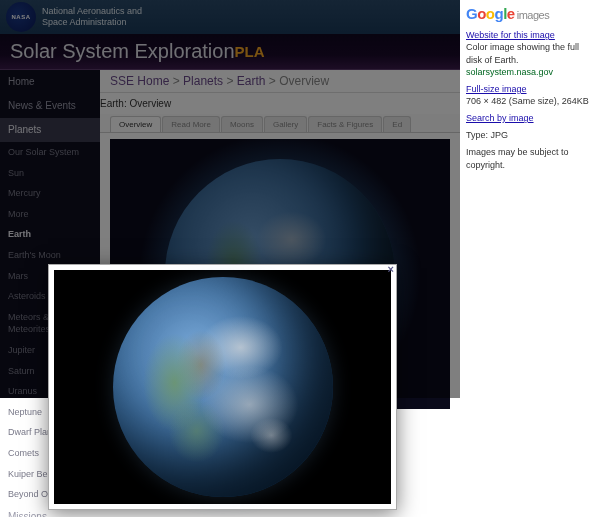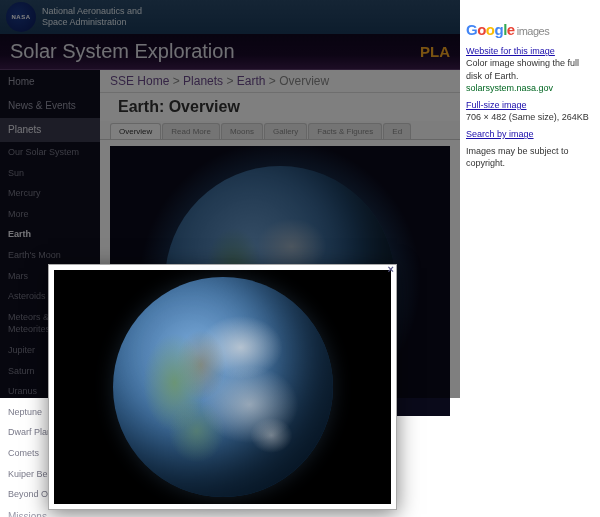--- a/index.html
+++ b/index.html
@@ -3,43 +3,43 @@
 <meta charset="utf-8">
 <style>
 *{margin:0;padding:0;box-sizing:border-box;font-family:Arial,Helvetica,sans-serif}
 body{width:600px;height:517px;position:relative;background:#fff;overflow:hidden}
 .main-wrap{width:460px;height:398px;position:absolute;left:0;top:0;background:#0a0a1a}
 .dim{position:absolute;inset:0;background:rgba(0,0,0,0.5);z-index:5;pointer-events:none}
 .nasa-header{height:34px;display:flex;align-items:center;padding:2px 6px;background:linear-gradient(to bottom,#2a4a6a 0%,#1a3a5a 100%);gap:6px}
 .nasa-meatball{width:30px;height:30px;border-radius:50%;background:radial-gradient(circle at 40% 40%,#1a3a8a,#0a1a5a);position:relative;display:flex;align-items:center;justify-content:center}
 .nasa-meatball::after{content:"NASA";color:#fff;font-size:6px;font-weight:bold;letter-spacing:0.5px}
 .nasa-text{color:#dfe8f0;font-size:9px;line-height:1.2}
-.site-title-bar{padding:6px 10px 6px 10px;background:linear-gradient(to bottom,#100820 0%,#1a0a2a 60%,#3a1a4a 100%);border-bottom:1px solid #5a3a6a;display:flex;align-items:center;justify-content:space-between}
+.site-title-bar{padding:6px 10px 6px 10px;background:linear-gradient(to bottom,#100820 0%,#1a0a2a 60%,#3a1a4a 100%);border-bottom:1px solid #5a3a6a;display:flex;align-items:center;justify-content:flex-start}
 .site-title{color:#e0e0e8;font-size:20px;font-weight:300}
 .play-label{color:#f5a623;font-size:15px;font-weight:bold;text-transform:uppercase}
 .content-row{display:flex;height:calc(100% - 70px)}
 .sidebar{width:100px;background:#0e0e1e;flex-shrink:0}
 .sidebar-item{padding:4px 8px;font-size:9px;color:#7a7a8a;cursor:pointer;line-height:1.4}
 .sidebar-item.nav{color:#9a9aaa;font-size:10px;padding:5px 8px}
 .sidebar-item.active{background:#3a3a4e;color:#e8e8f0}
 .sidebar-item.current{color:#e8e8f0;font-weight:bold}
 .main-area{flex:1;background:#fff;position:relative}
 .breadcrumb{padding:4px 10px;font-size:12px;color:#888;border-bottom:1px solid #ddd}
 .breadcrumb a{color:#6a4a8a;text-decoration:none}
-.page-title{padding:5px 18px;font-size:16px;font-weight:bold;color:#333}
+.page-title{padding:5px 0;font-size:10px;font-weight:normal;color:#333}
 .tabs{display:flex;padding:2px 10px 0;gap:1px;border-bottom:1px solid #ccc;background:#fafafa}
 .tab{padding:3px 8px;font-size:8px;color:#888;background:#e8e8e8;border:1px solid #ccc;border-bottom:none;border-radius:3px 3px 0 0;cursor:pointer}
 .tab.active{background:#fff;color:#333}
 .hero{margin:6px 10px;height:270px;background:radial-gradient(circle at 50% 50%,#3a6a9a 0%,#2a5a8a 30%,#0a0a1a 65%);position:relative;display:flex;align-items:center;justify-content:center}
 .earth{width:230px;height:230px;border-radius:50%;background:radial-gradient(circle at 38% 35%,#6a9aca 0%,#4a7aaa 25%,#2a5a8a 50%,#1a3a5a 80%,#0a1a3a 100%);position:relative;overflow:hidden;box-shadow:inset -30px -30px 50px rgba(0,0,0,0.6)}
 .earth::before{content:"";position:absolute;inset:0;background:radial-gradient(ellipse 40px 60px at 30% 45%,rgba(90,140,90,0.7) 0%,transparent 70%),radial-gradient(ellipse 50px 40px at 55% 35%,rgba(200,200,200,0.6) 0%,transparent 70%),radial-gradient(ellipse 60px 50px at 60% 60%,rgba(200,200,200,0.5) 0%,transparent 70%),radial-gradient(ellipse 30px 40px at 40% 70%,rgba(90,140,90,0.6) 0%,transparent 70%)}
 .body-text{padding:8px 10px;font-size:9px;color:#555;line-height:1.4}
 .body-text p{margin-bottom:6px}
 .body-text a{color:#3a6aca}
-.right-panel{position:absolute;left:462px;top:0;width:136px;height:517px;padding:20px 4px;font-size:9px;color:#333;line-height:1.35}
+.right-panel{position:absolute;left:462px;top:0;width:136px;height:517px;padding:4px 4px;font-size:9px;color:#333;line-height:1.35}
 .g-logo{font-size:15px;font-weight:bold;letter-spacing:-0.5px}
 .g-logo .b{color:#4285F4}.g-logo .r{color:#EA4335}.g-logo .y{color:#FBBC05}.g-logo .g{color:#34A853}.g-logo .im{color:#888;font-size:11px;font-weight:normal;margin-left:2px}
 .right-panel a{color:#1a0dab;text-decoration:underline}
 .right-panel .grn{color:#006621;font-size:9px}
 .right-panel .sec{margin-top:5px}
 .lightbox{position:absolute;left:48px;top:264px;width:349px;height:246px;background:#fff;border:1px solid #aaa;box-shadow:0 4px 20px rgba(0,0,0,0.5);z-index:10;padding:5px}
 .lightbox-inner{width:100%;height:100%;background:#000;display:flex;align-items:center;justify-content:center;position:relative}
 .close-x{position:absolute;top:-2px;right:2px;color:#5a5a8a;font-size:11px;cursor:pointer;z-index:11;font-weight:bold}
 .earth-big{width:220px;height:220px;border-radius:50%;background:radial-gradient(circle at 38% 35%,#7aaada 0%,#5a8aba 22%,#3a6a9a 45%,#1a4a7a 75%,#0a2a4a 100%);position:relative;overflow:hidden;box-shadow:inset -35px -35px 60px rgba(0,0,0,0.7),0 0 20px rgba(100,150,200,0.2)}
 .earth-big::before{content:"";position:absolute;inset:0;background:radial-gradient(ellipse 45px 70px at 28% 48%,rgba(110,150,100,0.8) 0%,transparent 70%),radial-gradient(ellipse 35px 50px at 40% 40%,rgba(140,120,80,0.6) 0%,transparent 70%),radial-gradient(ellipse 60px 45px at 58% 32%,rgba(220,220,220,0.7) 0%,transparent 70%),radial-gradient(ellipse 70px 55px at 62% 58%,rgba(210,210,210,0.6) 0%,transparent 70%),radial-gradient(ellipse 40px 45px at 38% 70%,rgba(100,140,100,0.6) 0%,transparent 70%),radial-gradient(ellipse 30px 25px at 72% 72%,rgba(200,200,200,0.5) 0%,transparent 70%)}
@@ -128,14 +128,15 @@
 <div class="right-panel">
   <div class="g-logo">
     <span class="b">G</span><span class="r">o</span><span class="y">o</span><span class="b">g</span><span class="g">l</span><span class="r">e</span><span class="im">images</span>
   </div>
   <div class="sec"><a>Website for this image</a></div>
   <div>Color image showing the full disk of Earth.</div>
   <div class="grn">solarsystem.nasa.gov</div>
   <div class="sec"><a>Full-size image</a></div>
   <div>706 × 482 (Same size), 264KB</div>
   <div class="sec"><a>Search by image</a></div>
+  <div class="sec">Type:  JPG</div>
   <div class="sec">Images may be subject to copyright.</div>
 </div>
 
 </body></html>

